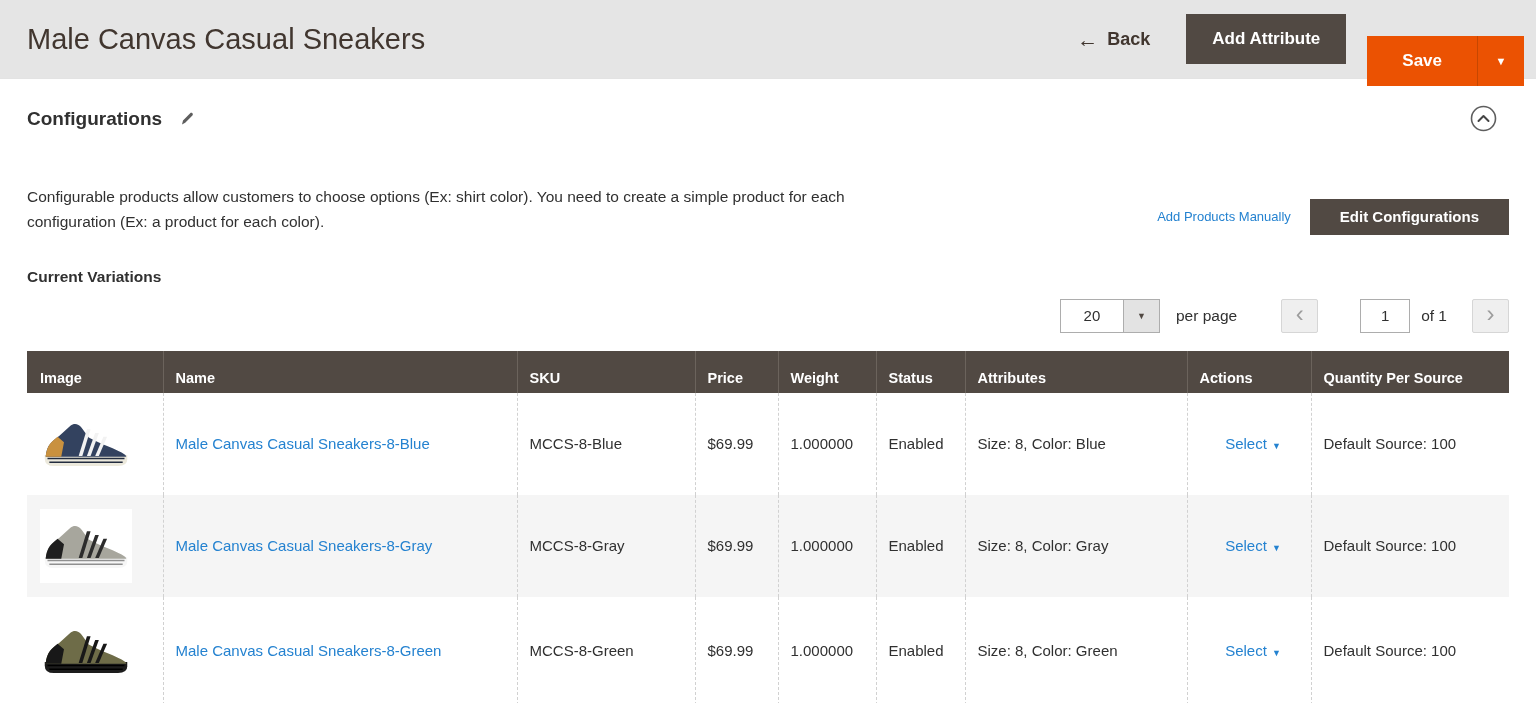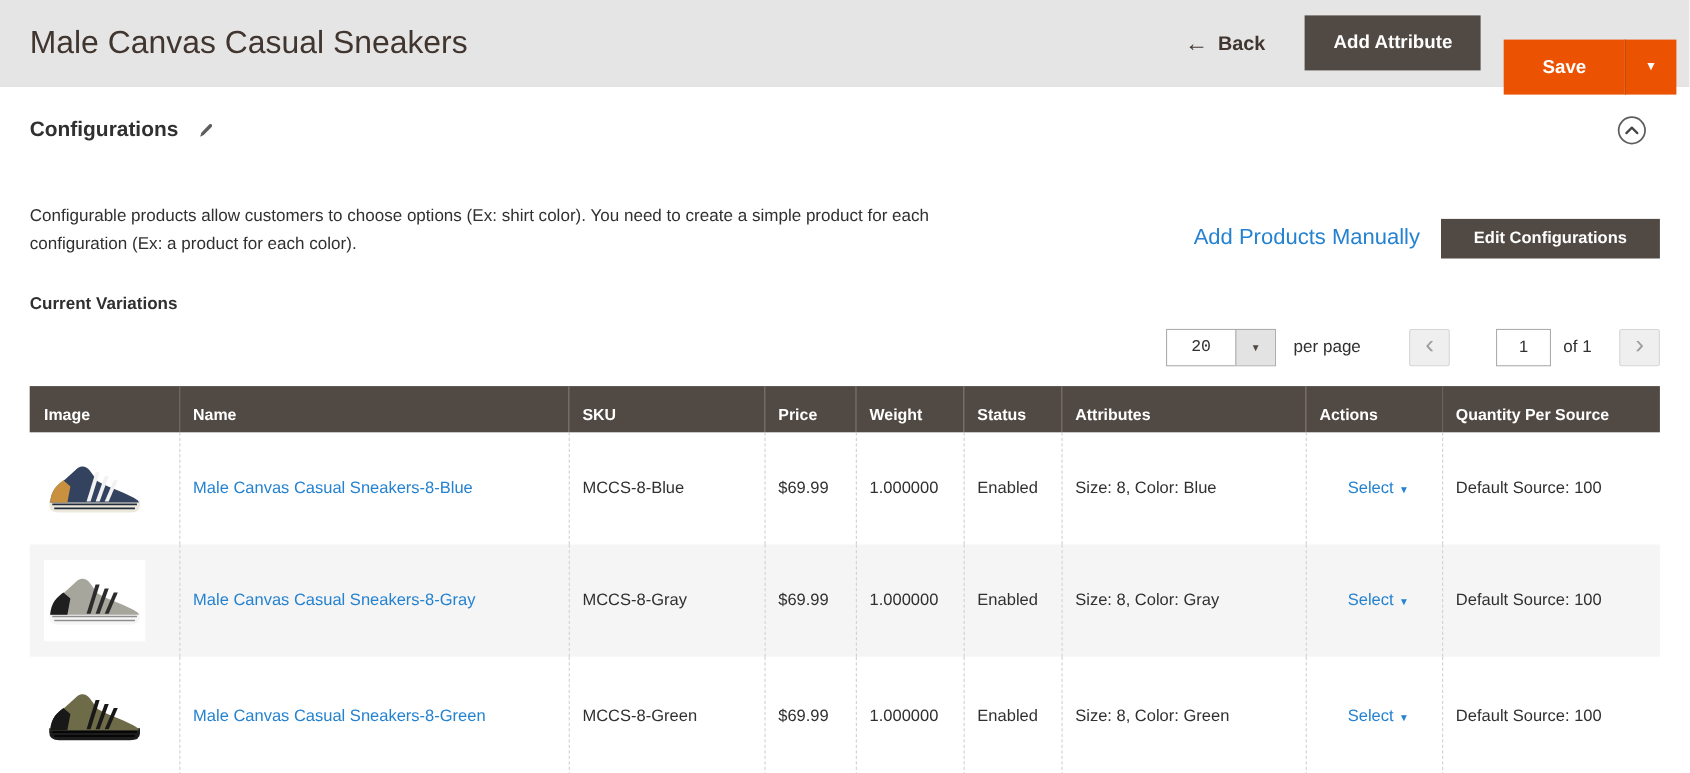--- a/index.html
+++ b/index.html
@@ -42,32 +42,32 @@
   .section-title-wrap { display:flex; align-items:center; }
   .section-title { font-size:19px; font-weight:700; color:#303030; }
   .pencil-icon { margin-left:17px; cursor:pointer; display:inline-flex; }
   .collapse-icon { margin-right:12px; cursor:pointer; display:inline-flex; }
 
   .desc-row { display:flex; justify-content:space-between; align-items:flex-end; margin-top:53px; }
   .section-desc {
     margin-left:13px; width:880px; font-size:15.5px; line-height:1.6; color:#303030;
   }
   .desc-actions { display:flex; align-items:center; margin-top:6px; }
-  .text-link { color:#2482d0; font-size:20px; cursor:pointer; text-decoration:none; }
+  .text-link { color:#2482d0; font-size:13px; cursor:pointer; text-decoration:none; }
   .add-products-link { margin-right:19px; }
   .edit-config-btn { height:36px; padding:0 30px; font-size:15px; }
 
   .current-variations { margin-top:33px; font-size:15.5px; font-weight:700; color:#303030; }
 
   
   .pagination { display:flex; justify-content:flex-end; align-items:center; margin-top:13px; height:34px; }
   .page-size-select {
     display:flex; height:34px; width:100px; border:1px solid #adadad; background:#fff; cursor:pointer;
   }
-  .page-size-value { flex:1; display:flex; align-items:center; justify-content:center; font-size:15px; color:#303030;font-family:Liberation Mono, monospace; }
+  .page-size-value { flex:1; display:flex; align-items:center; justify-content:center; font-size:15px; color:#303030; }
   .page-size-caret {
     width:36px; background:#e3e3e3; border-left:1px solid #adadad;
     display:flex; align-items:center; justify-content:center; font-size:9px; color:#514943;
   }
   .per-page-label { margin-left:16px; font-size:15.5px; color:#303030; }
   .nav-btn {
     width:37px; height:34px; background:#efefef; border:1px solid #d6d6d6; border-radius:2px;
     display:flex; align-items:center; justify-content:center;
     color:#9d9d9d; font-size:24px; line-height:1; cursor:pointer; padding-bottom:4px;
   }

